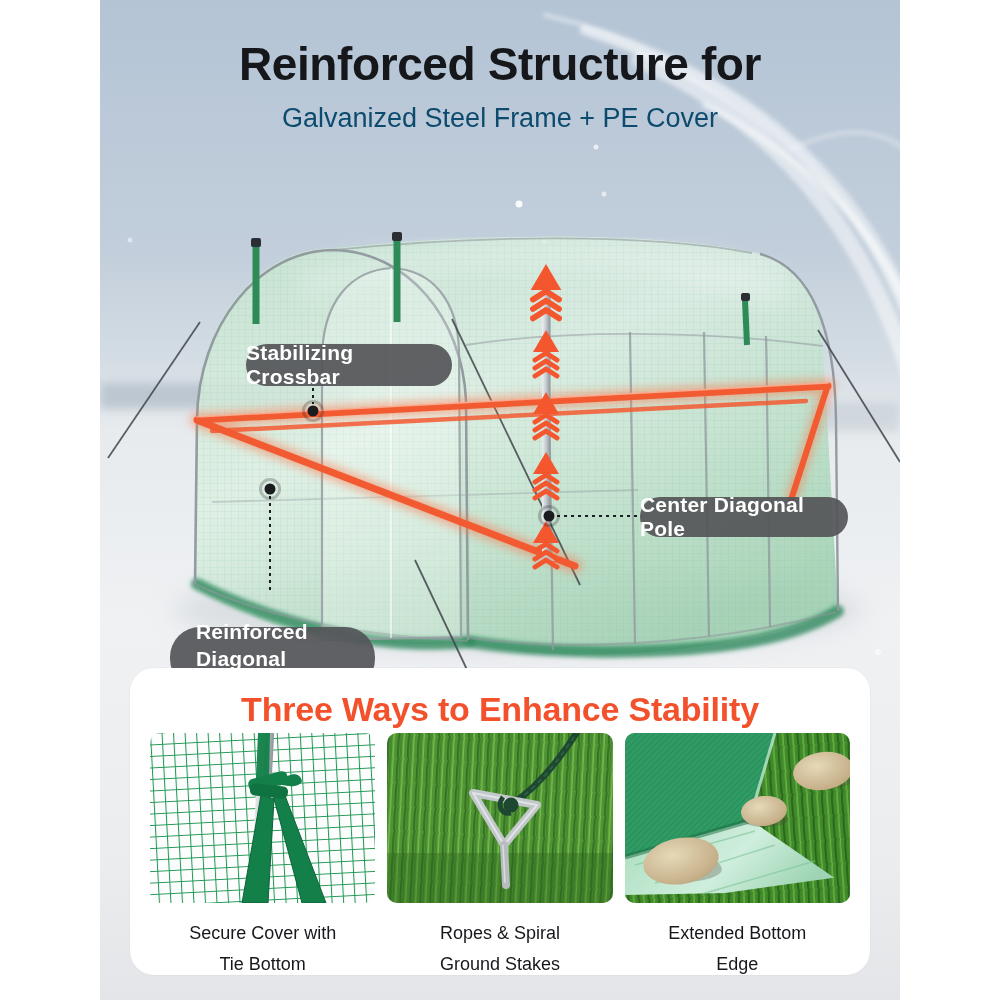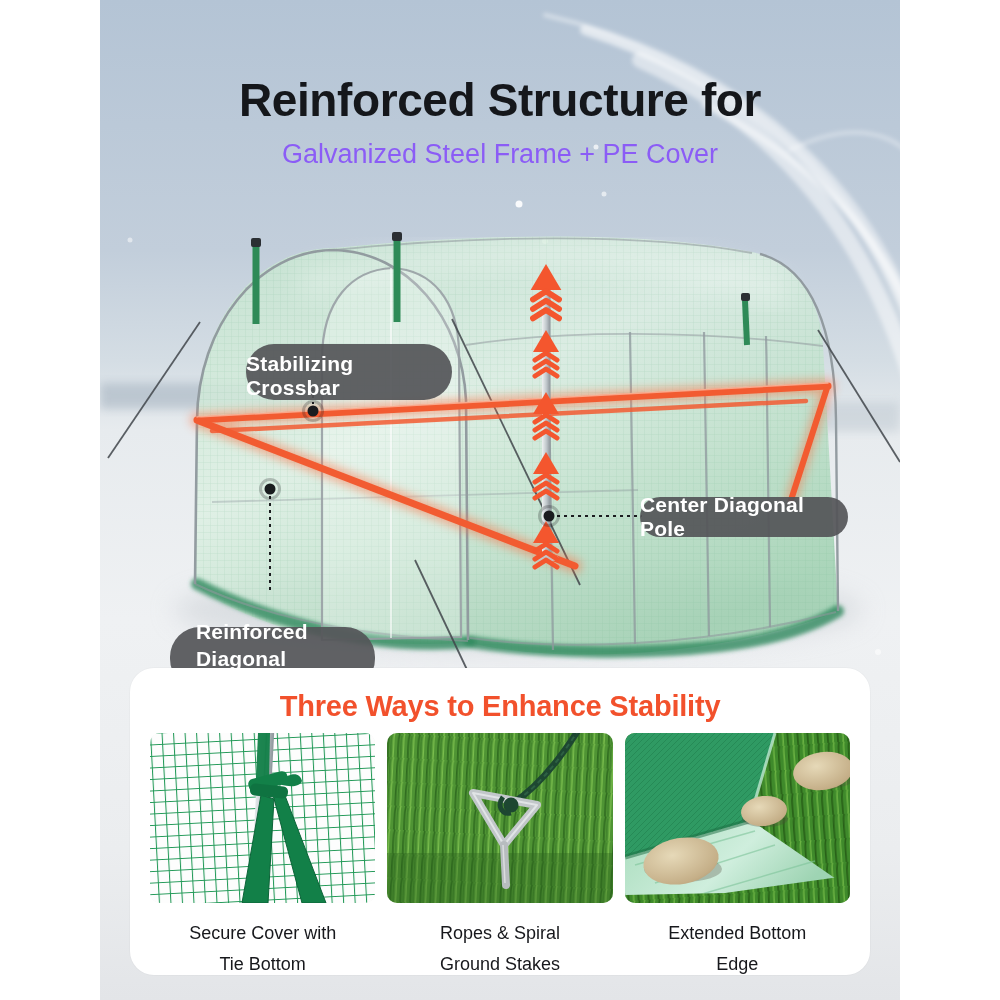--- a/index.html
+++ b/index.html
@@ -1,36 +1,36 @@
 <!DOCTYPE html>
 <html><head>
 <meta charset="utf-8">
 <style>
   html,body{margin:0;padding:0;background:#ffffff;}
   .canvas{position:relative;width:1000px;height:1000px;background:#ffffff;overflow:hidden;
           font-family:"Liberation Sans","DejaVu Sans",sans-serif;}
   .scene-svg{position:absolute;left:0;top:0;width:1000px;height:1000px;display:block;}
 
-  .title-block{position:absolute;left:100px;top:36px;width:800px;text-align:center;z-index:3;margin-top:36px;}
+  .title-block{position:absolute;left:100px;top:36px;width:800px;text-align:center;z-index:3;}
   .title-line{font-size:46px;font-weight:700;color:#15171b;line-height:57px;letter-spacing:-0.4px;}
-  .subtitle{font-size:27px;font-weight:400;color:#8b5cf6;margin-top:10px;}
+  .subtitle{font-size:27px;font-weight:400;color:#0c4a6e;margin-top:10px;}
 
   .pill{position:absolute;z-index:4;background:rgba(84,85,88,0.92);color:#ffffff;
         border-radius:30px;display:flex;align-items:center;justify-content:center;
         font-size:21px;font-weight:600;letter-spacing:0.2px;}
-  .pill-crossbar{left:246px;top:344px;width:206px;height:56px;align-items:flex-end;}
+  .pill-crossbar{left:246px;top:344px;width:206px;height:42px;}
   .pill-centerpole{left:640px;top:497px;width:208px;height:40px;}
   .pill-brace{left:170px;top:627px;width:205px;height:62px;justify-content:flex-start;
               padding-left:26px;box-sizing:border-box;line-height:27px;text-align:left;}
   .pill-brace .pill-text{width:150px;}
 
   .card{position:absolute;left:130px;top:668px;width:740px;height:307px;background:#ffffff;
         border-radius:24px;z-index:5;box-shadow:0 0 0 1px rgba(0,0,0,0.02);}
   .card-heading{position:absolute;left:0;top:22px;width:740px;text-align:center;
-                font-size:29px;font-weight:700;color:#f2512c;letter-spacing:-0.2px;}
+                font-size:34px;font-weight:700;color:#f2512c;letter-spacing:-0.2px;}
   .photo-row{position:absolute;left:20px;top:65px;width:700px;display:flex;gap:12px;}
   .photo{width:228px;height:170px;border-radius:10px;overflow:hidden;background:#f4f6f4;position:relative;}
   .photo svg{display:block;}
   .caption-row{position:absolute;left:20px;top:250px;width:700px;display:flex;gap:12px;}
   .caption{width:228px;text-align:center;font-size:18px;font-weight:500;color:#17181c;line-height:31px;}
   .caption span{display:block;}
 </style>
 </head>
 <body>
 

